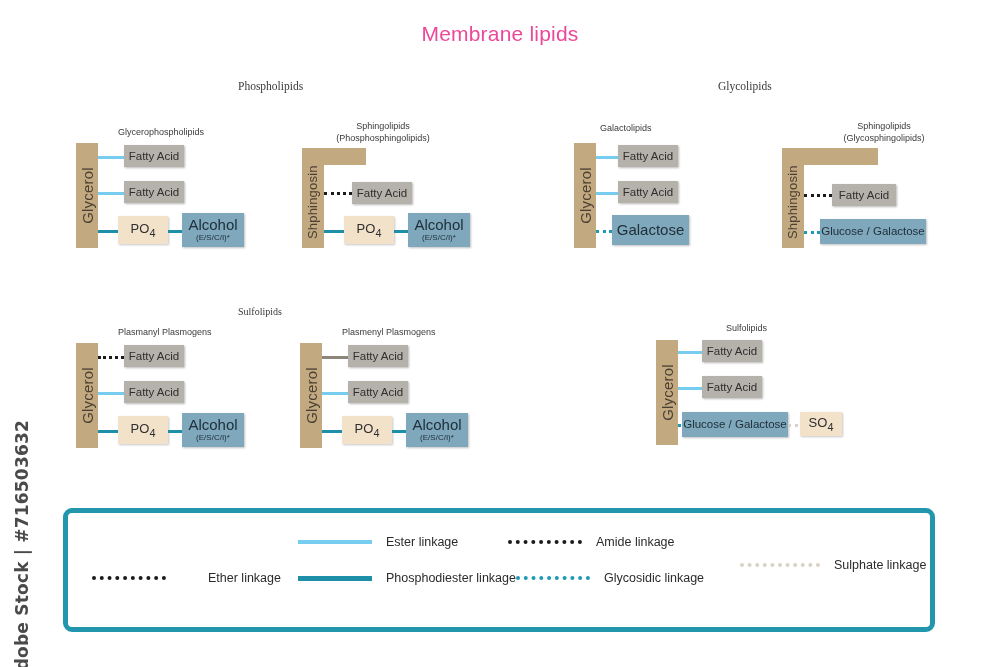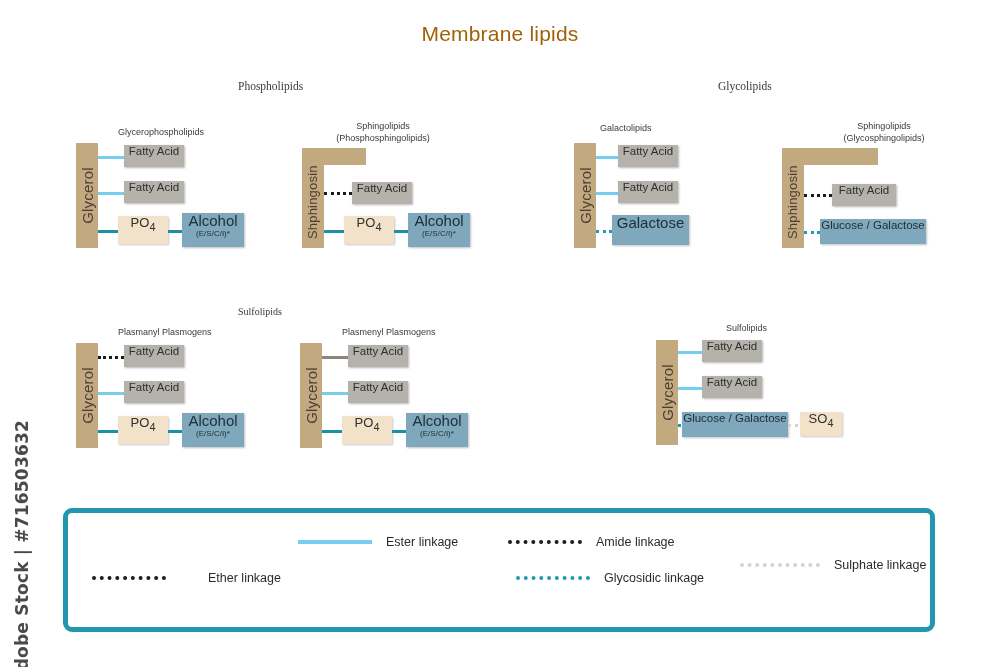--- a/index.html
+++ b/index.html
@@ -32,21 +32,21 @@
     letter-spacing: 0.2px;
   }
 
   
   .main-title {
     position: absolute;
     left: 0; right: 0;
     top: 22px;
     text-align: center;
     font-size: 21px;
-    color: #a16207;
+    color: #ec4899;
     letter-spacing: 0.2px;
   }
   .section-title {
     position: absolute;
     font-size: 11.5px;
     color: #3a3a3a;
     white-space: nowrap;
     font-family: Liberation Serif, serif;
   }
   .group-title {
@@ -76,21 +76,21 @@
   .backbone-arm {
     position: absolute;
     background: #c3a97f;
   }
 
   .node {
     position: absolute;
     display: flex;
     flex-direction: column;
     align-items: center;
-    justify-content: flex-start;
+    justify-content: center;
     white-space: nowrap;
     line-height: 1.05;
   }
   .node.fatty {
     background: #b5b2ab;
     color: #2f2f2f;
     font-size: 11.5px;
     box-shadow: 1px 1px 2px rgba(0,0,0,0.28);
   }
   .node.phos {
@@ -331,20 +331,24 @@
     <div class="legend-row" style="left:672px; top:45px;">
       <span class="legend-swatch wide" style="border-top:4.5px dotted #d9d2c6;"></span>
       <span class="legend-label">Sulphate linkage</span>
     </div>
 
     <div class="legend-row" style="left:24px; top:58px;gap:28px;">
       <span class="legend-swatch" style="border-top:4.5px dotted #1b1b1b;"></span>
       <span class="legend-label">Ether linkage</span>
     </div>
 
+    <div class="legend-row" style="left:230px; top:58px;">
+      <span class="legend-swatch" style="border-top:5px solid #1e8fa8;"></span>
+      <span class="legend-label">Phosphodiester linkage</span>
+    </div>
 
     <div class="legend-row" style="left:448px; top:58px;">
       <span class="legend-swatch" style="border-top:4.5px dotted #1e9ab5;"></span>
       <span class="legend-label">Glycosidic linkage</span>
     </div>
 
   </div>
 
 </div>
 

